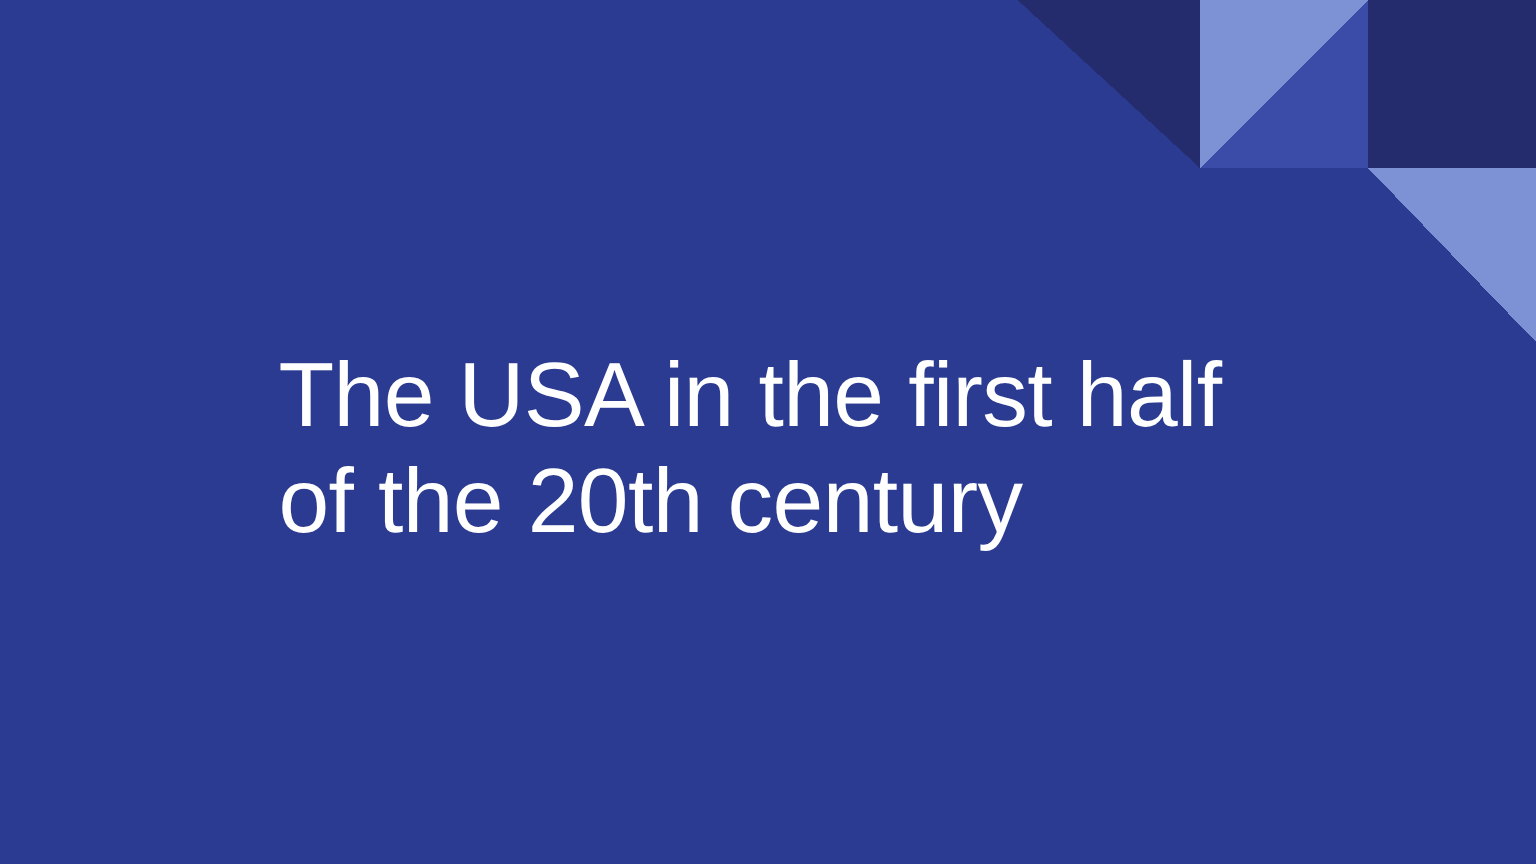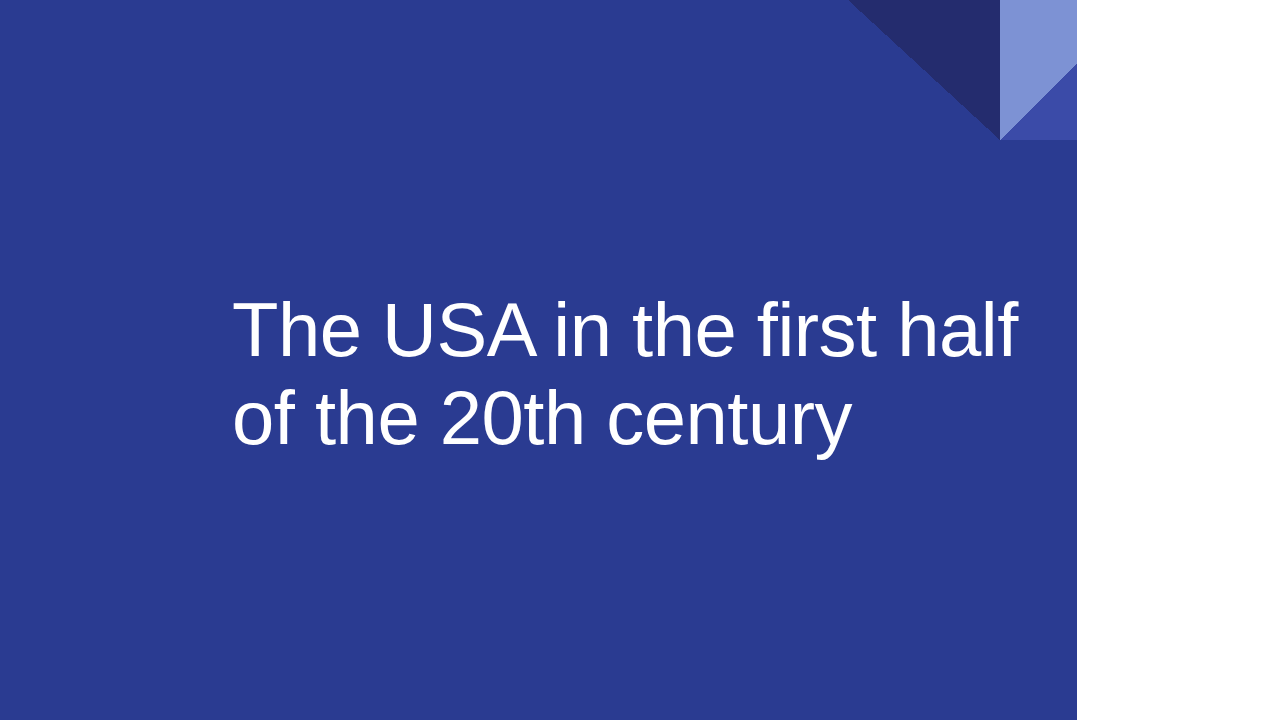--- a/index.html
+++ b/index.html
@@ -8,21 +8,21 @@
   }
   body {
     width: 1280px;
     height: 720px;
     overflow: hidden;
     font-family: "Liberation Sans", sans-serif;
   }
 
   #slide {
     position: relative;
-    width: 1077px;
+    width: 1280px;
     height: 720px;
     background: #2a3b91;
     overflow: hidden;
   }
 
   
   #corner-decoration {
     position: absolute;
     top: 0;
     left: 0;

